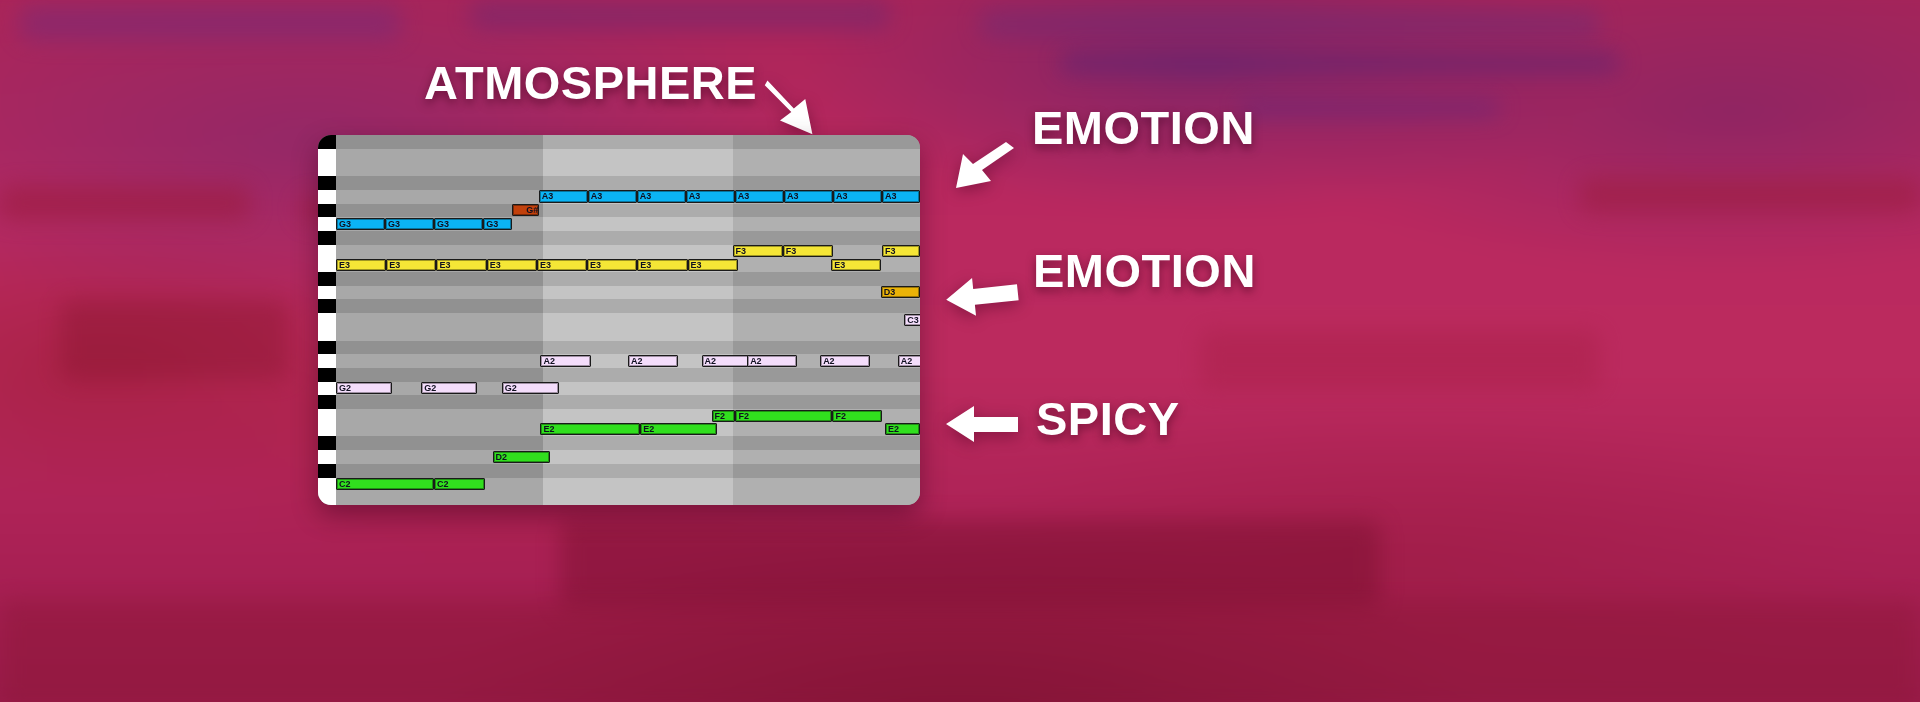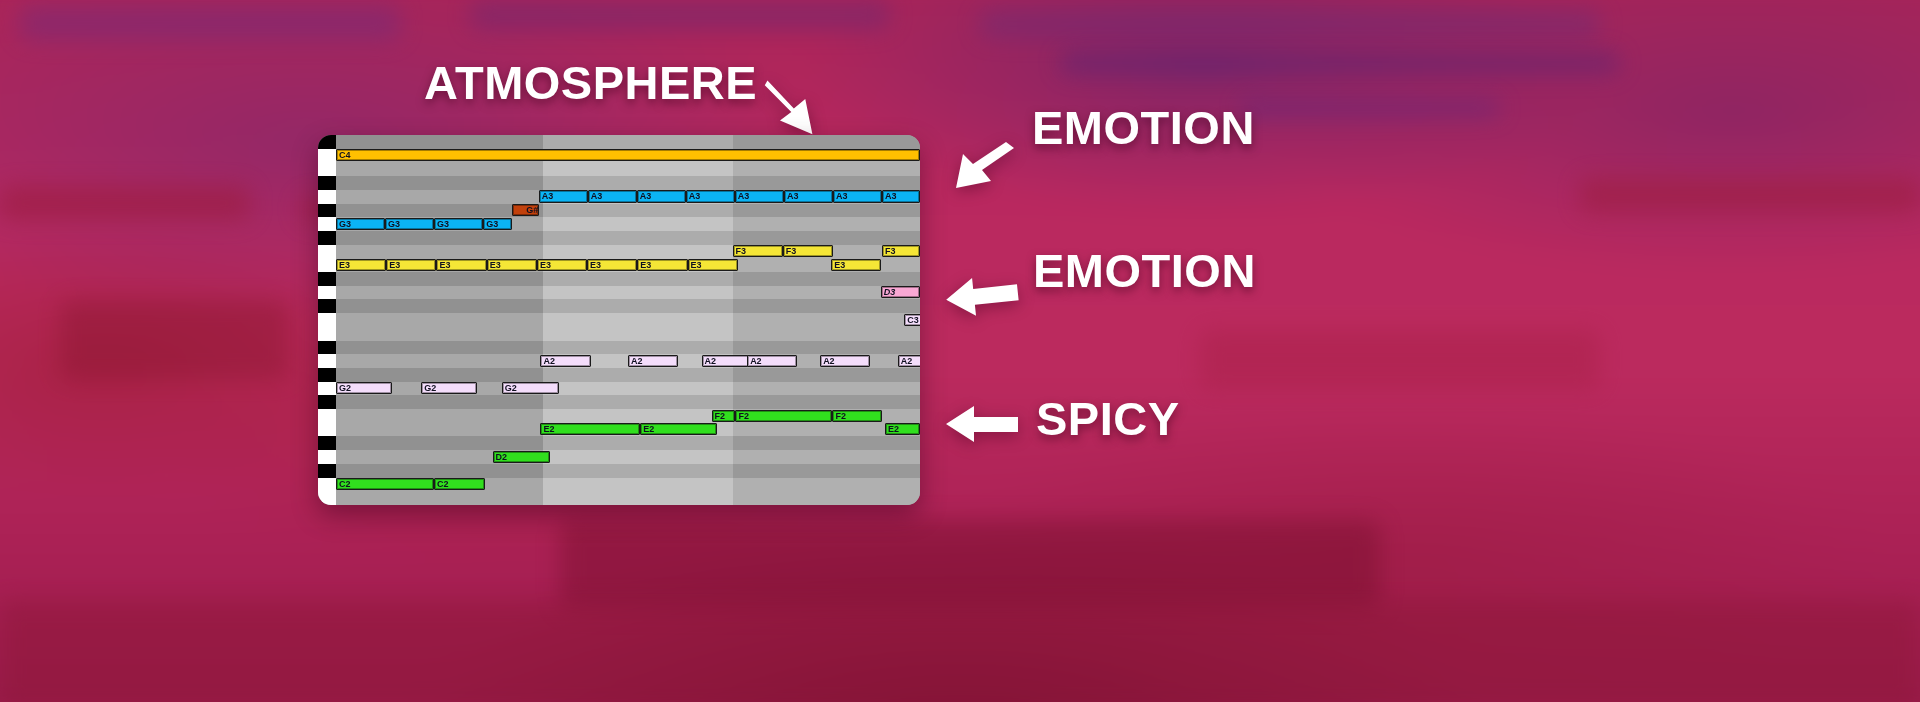--- a/index.html
+++ b/index.html
@@ -129,21 +129,20 @@
       <div class="lane" style="top: 232.963px; height: 13.7037px; background: rgba(0, 0, 0, 0.1);"></div>
       <div class="lane" style="top: 246.667px; height: 13.7037px; background: rgba(255, 255, 255, 0.07);"></div>
       <div class="lane" style="top: 260.37px; height: 13.7037px; background: rgba(0, 0, 0, 0.1);"></div>
       <div class="lane" style="top: 274.074px; height: 13.7037px; background: rgba(255, 255, 255, 0.07);"></div>
       <div class="lane" style="top: 287.778px; height: 13.7037px; background: rgba(255, 255, 255, 0.07);"></div>
       <div class="lane" style="top: 301.481px; height: 13.7037px; background: rgba(0, 0, 0, 0.1);"></div>
       <div class="lane" style="top: 315.185px; height: 13.7037px; background: rgba(255, 255, 255, 0.07);"></div>
       <div class="lane" style="top: 328.889px; height: 13.7037px; background: rgba(0, 0, 0, 0.1);"></div>
       <div class="lane" style="top: 342.593px; height: 13.7037px; background: rgba(255, 255, 255, 0.07);"></div>
       <div class="lane" style="top: 356.296px; height: 13.7037px; background: rgba(255, 255, 255, 0.07);"></div>
-      <div class="note sel" style="left: 0%; width: 100%; top: 14.2037px; height: 12.2037px; background: rgb(255, 192, 0); border-color: rgb(26, 26, 26);">C4</div>
       <div class="note sel" style="left: 34.7%; width: 8.4%; top: 55.3148px; height: 12.2037px; background: rgb(11, 180, 245); border-color: rgb(26, 26, 26);">A3</div>
       <div class="note sel" style="left: 43.1%; width: 8.4%; top: 55.3148px; height: 12.2037px; background: rgb(11, 180, 245); border-color: rgb(26, 26, 26);">A3</div>
       <div class="note sel" style="left: 51.5%; width: 8.4%; top: 55.3148px; height: 12.2037px; background: rgb(11, 180, 245); border-color: rgb(26, 26, 26);">A3</div>
       <div class="note sel" style="left: 59.9%; width: 8.4%; top: 55.3148px; height: 12.2037px; background: rgb(11, 180, 245); border-color: rgb(26, 26, 26);">A3</div>
       <div class="note sel" style="left: 68.3%; width: 8.4%; top: 55.3148px; height: 12.2037px; background: rgb(11, 180, 245); border-color: rgb(26, 26, 26);">A3</div>
       <div class="note sel" style="left: 76.7%; width: 8.4%; top: 55.3148px; height: 12.2037px; background: rgb(11, 180, 245); border-color: rgb(26, 26, 26);">A3</div>
       <div class="note sel" style="left: 85.1%; width: 8.4%; top: 55.3148px; height: 12.2037px; background: rgb(11, 180, 245); border-color: rgb(26, 26, 26);">A3</div>
       <div class="note sel" style="left: 93.5%; width: 6.5%; top: 55.3148px; height: 12.2037px; background: rgb(11, 180, 245); border-color: rgb(26, 26, 26);">A3</div>
       <div class="note sel" style="left: 30.2%; width: 4.6%; top: 69.0185px; height: 12.2037px; background: #c2410c; border-color: rgb(26, 26, 26); padding-left: 13px;">G#3</div>
       <div class="note sel" style="left: 0%; width: 8.4%; top: 82.7222px; height: 12.2037px; background: rgb(11, 180, 245); border-color: rgb(26, 26, 26);">G3</div>
@@ -155,21 +154,21 @@
       <div class="note sel" style="left: 93.5%; width: 6.5%; top: 110.13px; height: 12.2037px; background: rgb(245, 230, 54); border-color: rgb(26, 26, 26);">F3</div>
       <div class="note sel" style="left: 0%; width: 8.6%; top: 123.833px; height: 12.2037px; background: rgb(245, 230, 54); border-color: rgb(26, 26, 26);">E3</div>
       <div class="note sel" style="left: 8.6%; width: 8.6%; top: 123.833px; height: 12.2037px; background: rgb(245, 230, 54); border-color: rgb(26, 26, 26);">E3</div>
       <div class="note sel" style="left: 17.2%; width: 8.6%; top: 123.833px; height: 12.2037px; background: rgb(245, 230, 54); border-color: rgb(26, 26, 26);">E3</div>
       <div class="note sel" style="left: 25.8%; width: 8.6%; top: 123.833px; height: 12.2037px; background: rgb(245, 230, 54); border-color: rgb(26, 26, 26);">E3</div>
       <div class="note sel" style="left: 34.4%; width: 8.6%; top: 123.833px; height: 12.2037px; background: rgb(245, 230, 54); border-color: rgb(26, 26, 26);">E3</div>
       <div class="note sel" style="left: 43%; width: 8.6%; top: 123.833px; height: 12.2037px; background: rgb(245, 230, 54); border-color: rgb(26, 26, 26);">E3</div>
       <div class="note sel" style="left: 51.6%; width: 8.6%; top: 123.833px; height: 12.2037px; background: rgb(245, 230, 54); border-color: rgb(26, 26, 26);">E3</div>
       <div class="note sel" style="left: 60.2%; width: 8.6%; top: 123.833px; height: 12.2037px; background: rgb(245, 230, 54); border-color: rgb(26, 26, 26);">E3</div>
       <div class="note sel" style="left: 84.8%; width: 8.6%; top: 123.833px; height: 12.2037px; background: rgb(245, 230, 54); border-color: rgb(26, 26, 26);">E3</div>
-      <div class="note sel" style="left: 93.3%; width: 6.7%; top: 151.241px; height: 12.2037px; background: #f9a8d4; border-color: rgb(26, 26, 26); font-style: italic;">D3</div>
+      <div class="note sel" style="left: 93.3%; width: 6.7%; top: 151.241px; height: 12.2037px; background: #eab308; border-color: rgb(26, 26, 26);">D3</div>
       <div class="note sel" style="left: 97.3%; width: 4%; top: 178.648px; height: 12.2037px; background: rgb(244, 221, 251); border-color: rgb(26, 26, 26);">C3</div>
       <div class="note sel" style="left: 35%; width: 8.6%; top: 219.759px; height: 12.2037px; background: rgb(244, 221, 251); border-color: rgb(26, 26, 26);">A2</div>
       <div class="note sel" style="left: 50%; width: 8.6%; top: 219.759px; height: 12.2037px; background: rgb(244, 221, 251); border-color: rgb(26, 26, 26);">A2</div>
       <div class="note sel" style="left: 62.6%; width: 8.6%; top: 219.759px; height: 12.2037px; background: rgb(244, 221, 251); border-color: rgb(26, 26, 26);">A2</div>
       <div class="note sel" style="left: 70.4%; width: 8.6%; top: 219.759px; height: 12.2037px; background: rgb(244, 221, 251); border-color: rgb(26, 26, 26);">A2</div>
       <div class="note sel" style="left: 82.9%; width: 8.6%; top: 219.759px; height: 12.2037px; background: rgb(244, 221, 251); border-color: rgb(26, 26, 26);">A2</div>
       <div class="note sel" style="left: 96.2%; width: 5%; top: 219.759px; height: 12.2037px; background: rgb(244, 221, 251); border-color: rgb(26, 26, 26);">A2</div>
       <div class="note sel" style="left: 0%; width: 9.6%; top: 247.167px; height: 12.2037px; background: rgb(244, 221, 251); border-color: rgb(26, 26, 26);">G2</div>
       <div class="note sel" style="left: 14.6%; width: 9.6%; top: 247.167px; height: 12.2037px; background: rgb(244, 221, 251); border-color: rgb(26, 26, 26);">G2</div>
       <div class="note sel" style="left: 28.4%; width: 9.8%; top: 247.167px; height: 12.2037px; background: rgb(244, 221, 251); border-color: rgb(26, 26, 26);">G2</div>

